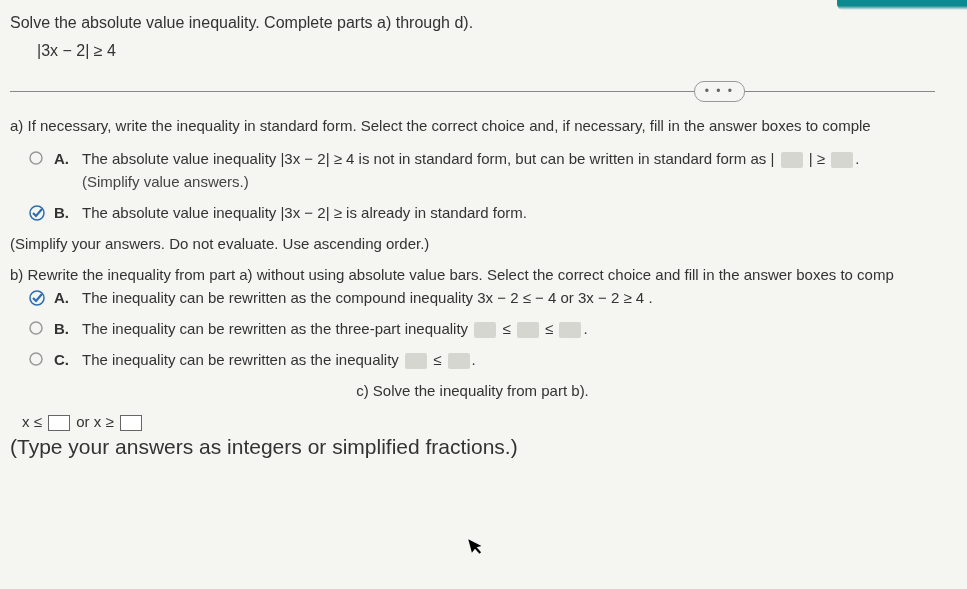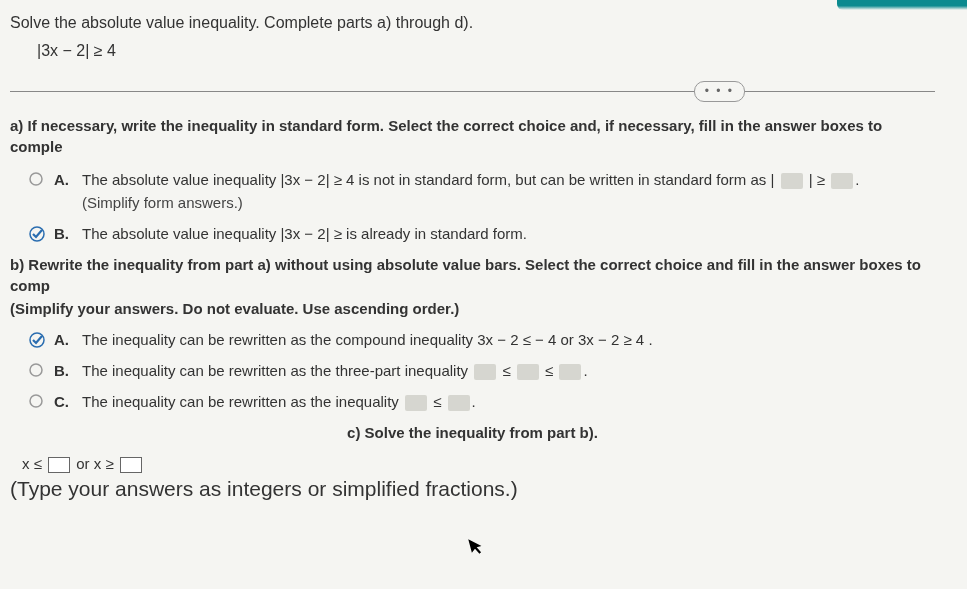--- a/index.html
+++ b/index.html
@@ -48,21 +48,20 @@
       border-radius: 10px;
       padding: 1px 10px;
       font-size: 12px;
       letter-spacing: 2px;
       color: #666;
       cursor: pointer;
     }
     .part-intro {
       margin-bottom: 12px;
       font-size: 15px;
-      font-weight: bold;
     }
     .choice-row {
       display: flex;
       align-items: flex-start;
       margin-left: 18px;
       margin-bottom: 10px;
     }
     .choice-radio {
       flex: 0 0 18px;
       height: 18px;
@@ -157,37 +156,37 @@
           <circle cx="8" cy="8" r="6" fill="none" stroke="#999" stroke-width="1.5"></circle>
         </svg>
     </span>
     <span class="choice-letter">A.</span>
     <span class="choice-text">
       <span>The absolute value inequality |3x − 2| ≥ 4 is not in standard form, but can be written in standard form as </span>
       <span>|</span>
       <span class="fill-box"></span>
       <span>| ≥</span>
       <span class="fill-box"></span>.
-      <div class="simplify">(Simplify form answers.)</div>
+      <div class="simplify">(Simplify value answers.)</div>
     </span>
   </div>
 
   <div class="choice-row">
     <span class="choice-radio">
       <svg width="18" height="18">
           <circle cx="9" cy="9" r="7" fill="none" stroke="#2a6db0" stroke-width="1.5"></circle>
           <path d="M5 9 L8 12 L14 5" stroke="#2a6db0" stroke-width="2.2" fill="none"></path>
         </svg>
     </span>
     <span class="choice-letter">B.</span>
     <span class="choice-text">The absolute value inequality |3x − 2| ≥  is already in standard form.</span>
   </div>
 
+  <div class="part-intro" style="margin-bottom:10px;">(Simplify your answers. Do not evaluate. Use ascending order.)</div>
   <div class="part-intro" style="margin-top:10px;margin-bottom:2px;">b) Rewrite the inequality from part a) without using absolute value bars. Select the correct choice and fill in the answer boxes to comp</div>
-  <div class="part-intro" style="margin-bottom:10px;">(Simplify your answers. Do not evaluate. Use ascending order.)</div>
 
   <div class="choice-row">
     <span class="choice-radio">
       <svg width="18" height="18">
           <circle cx="9" cy="9" r="7" fill="none" stroke="#2a6db0" stroke-width="1.5"></circle>
           <path d="M5 9 L8 12 L14 5" stroke="#2a6db0" stroke-width="2.2" fill="none"></path>
         </svg>
     </span>
     <span class="choice-letter">A.</span>
     <span class="choice-text">The inequality can be rewritten as the compound inequality  3x − 2 ≤ − 4  or  3x − 2 ≥ 4 .</span>

